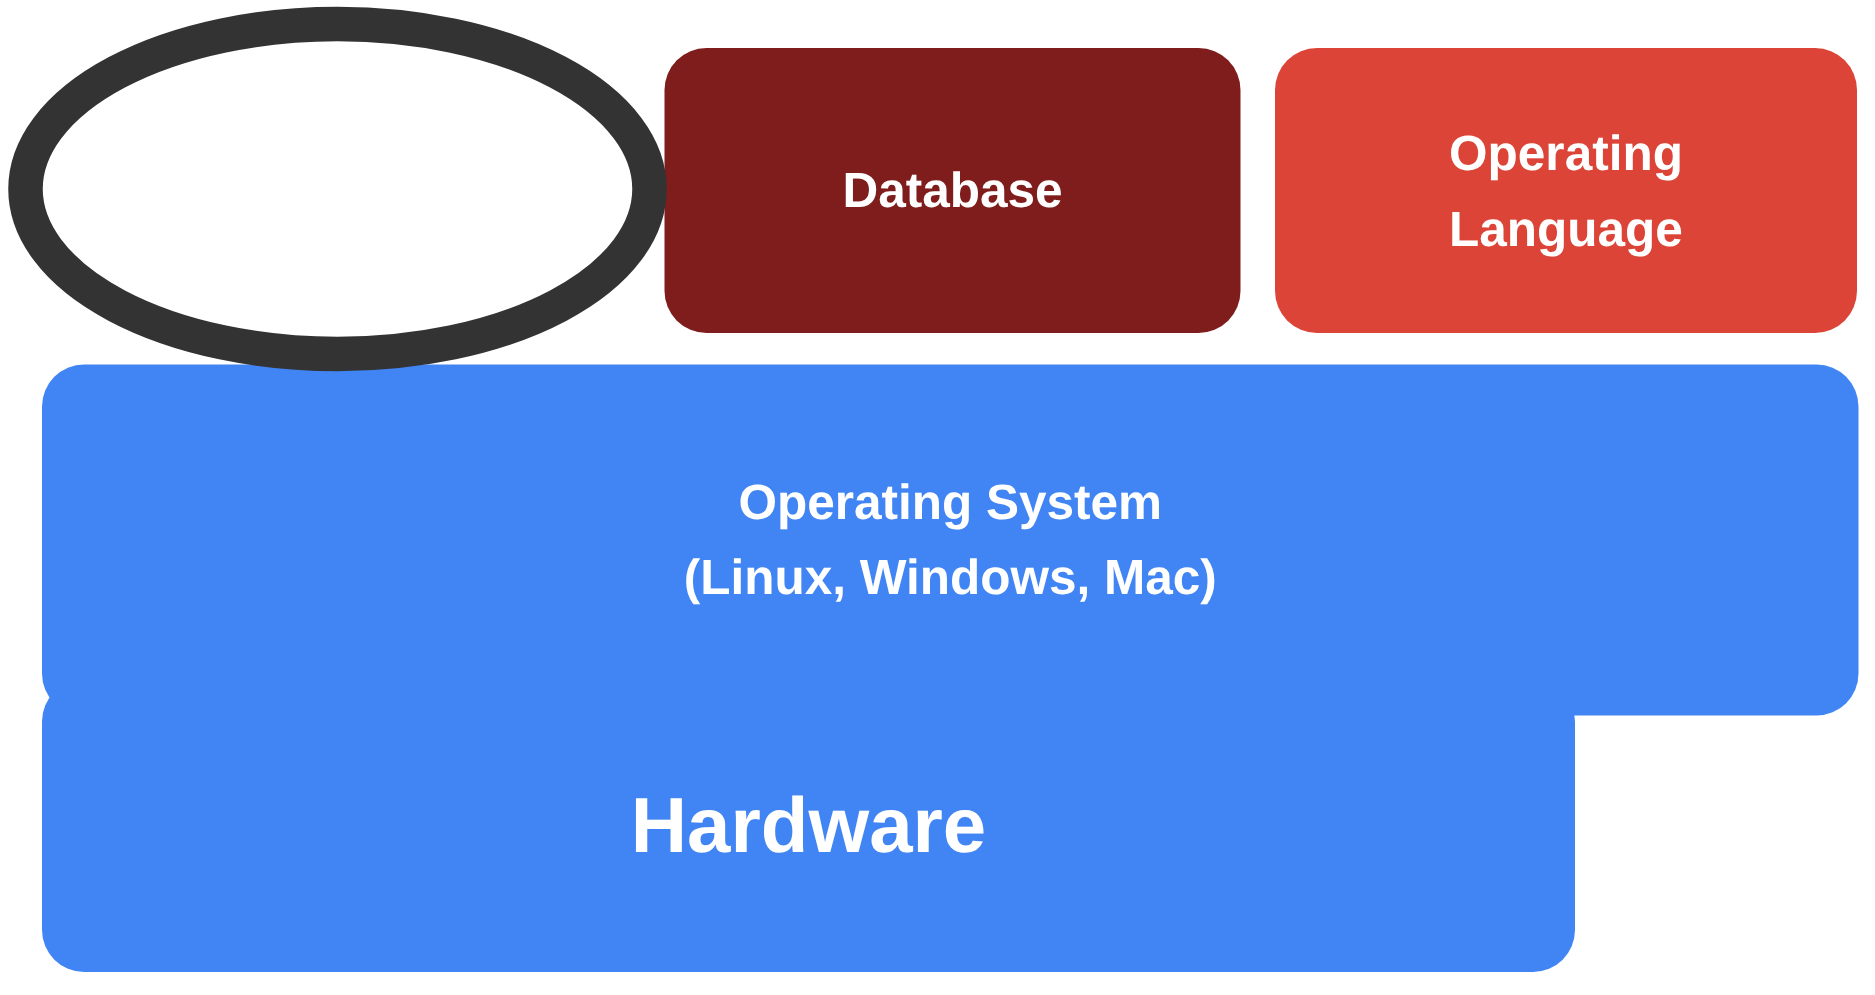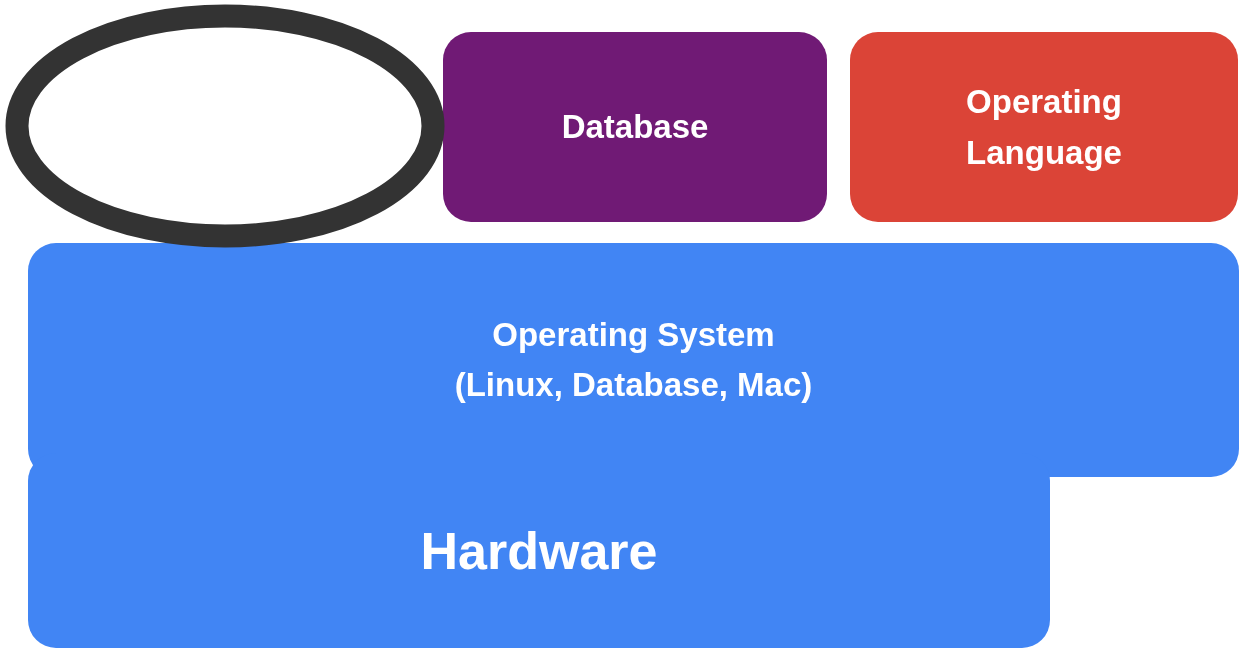--- a/index.html
+++ b/index.html
@@ -65,32 +65,32 @@
     width: 1250px; height: 663px;
     pointer-events: none;
   }
 </style>
 </head>
 <body>
 
 <div class="canvas">
 
 
-  <div class="box box-database" style="background-color: #701a75;">
+  <div class="box box-database" style="background-color: #7f1d1d;">
     <span class="line">Database</span>
   </div>
 
   <div class="box box-scripting" style="background-color: rgb(219, 68, 55);">
     <span class="line">Operating</span>
     <span class="line">Language</span>
   </div>
 
   <div class="box box-os" style="background-color: rgb(65, 133, 244);">
     <span class="line">Operating System</span>
-    <span class="line">(Linux, Database, Mac)</span>
+    <span class="line">(Linux, Windows, Mac)</span>
   </div>
 
   <div class="box box-hardware" style="background-color: rgb(65, 133, 244);">
     <span class="line">Hardware</span>
   </div>
 
   <svg class="annotation-overlay" width="1250" height="663" viewBox="0 0 1250 663">
     <ellipse cx="225" cy="126" rx="208" ry="110" fill="none" stroke-width="23" stroke-linecap="round" stroke="#333333"></ellipse>
   </svg>
 

